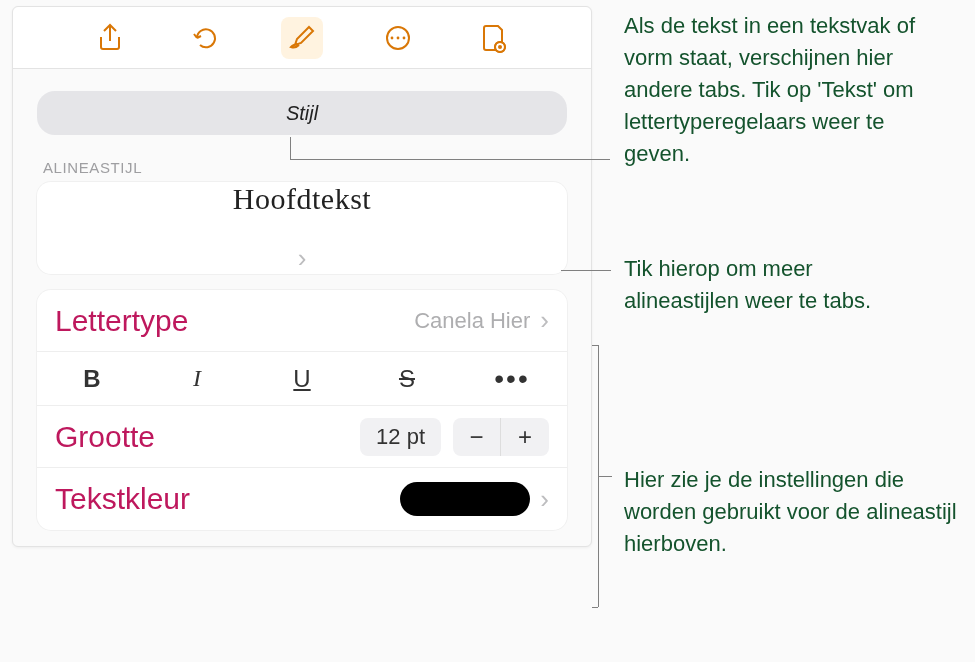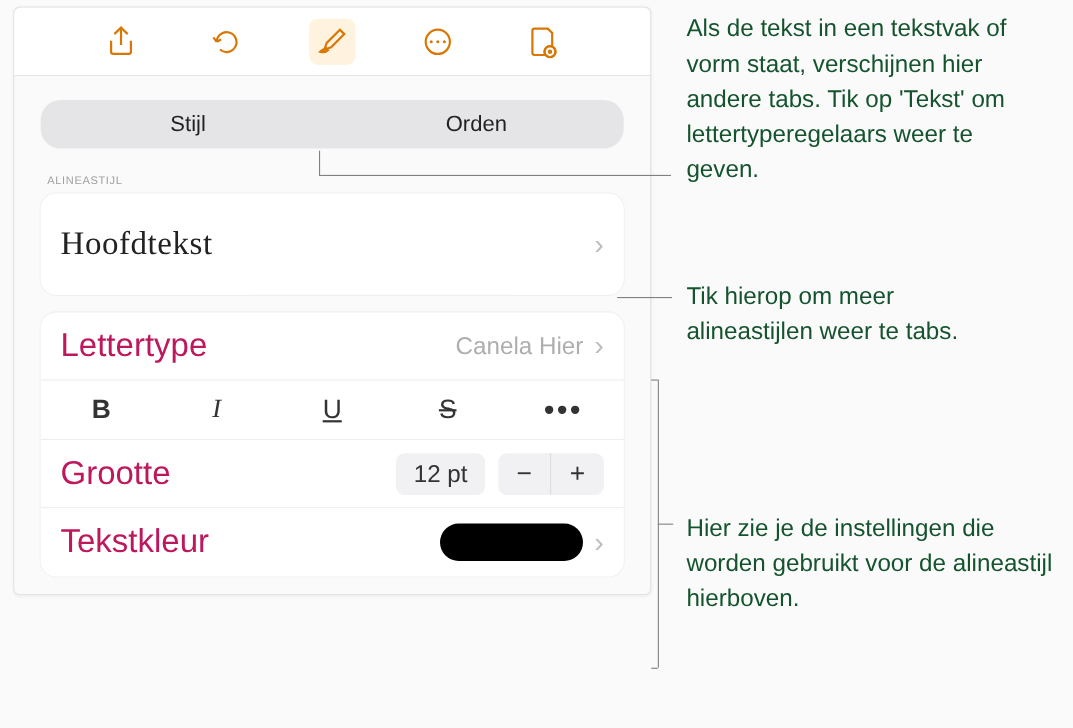--- a/index.html
+++ b/index.html
@@ -46,59 +46,60 @@
     .toolbar svg { stroke: #d97706; fill: none; stroke-width: 2; }
     .seg {
       margin: 22px 24px 0 24px;
       height: 44px;
       background: #e5e5e8;
       border-radius: 18px;
       display: flex;
       align-items: center;
       padding: 3px;
       position: relative;
+      font-style: italic;
     }
     .seg .segitem {
       flex: 1;
       text-align: center;
       font-size: 20px;
       color: #222;
       z-index: 2;
       line-height: 38px;
       cursor: pointer;
     }
     .seg .segitem.active {
       background: #fff;
       border-radius: 8px;
       box-shadow: 0 1px 4px rgba(0,0,0,.15);
       font-weight: 400;
     }
     .section-label {
       margin: 24px 30px 6px 30px;
-      font-size: 10px;
+      font-size: 15px;
       letter-spacing: .6px;
       color: #9e9ea1;
     }
     .card {
       margin: 6px 24px 16px 24px;
       background: #fff;
       border-radius: 14px;
       box-shadow: 0 0 0 1px rgba(0,0,0,.04);
       overflow: hidden;
     }
     .row {
       display: flex;
       align-items: center;
       justify-content: space-between;
       padding: 0 18px;
       height: 62px;
       border-bottom: 1px solid #eee;
     }
     .row:last-child { border-bottom: none; }
-    .card.paragraph .row { height: 92px; }
+    .card.paragraph .row { height: 92px; flex-direction: column; }
     .paragraph .ps-name {
       font-family: Georgia, 'Times New Roman', serif;
       font-size: 30px;
       letter-spacing: .5px;
       color: #222;
     }
     .chev { color: #bdbdbf; font-size: 26px; font-weight: 300; }
     .row-label { font-size: 30px; color: #be185d; }
     .row-value { font-size: 22px; color: #aeaeb0; display:flex; align-items:center; gap:10px;}
     .fmt-row {
@@ -198,21 +199,20 @@
           <path d="M5 3h12l4 4v18a2 2 0 0 1-2 2H5a2 2 0 0 1-2-2V5a2 2 0 0 1 2-2z"></path>
           <circle cx="19" cy="24" r="5" fill="#fff"></circle>
           <circle cx="19" cy="24" r="5"></circle>
           <circle cx="19" cy="24" r="2" fill="#d97706" stroke="none"></circle>
         </svg>
     </div>
   </div>
 
   <div class="seg">
     <div class="segitem">Stijl</div>
-    <div class="segitem">Orden</div>
   </div>
 
   <div class="section-label">ALINEASTIJL</div>
 
   <div class="card paragraph">
     <div class="row">
       <div class="ps-name">Hoofdtekst</div>
       <div class="chev">›</div>
     </div>
   </div>

